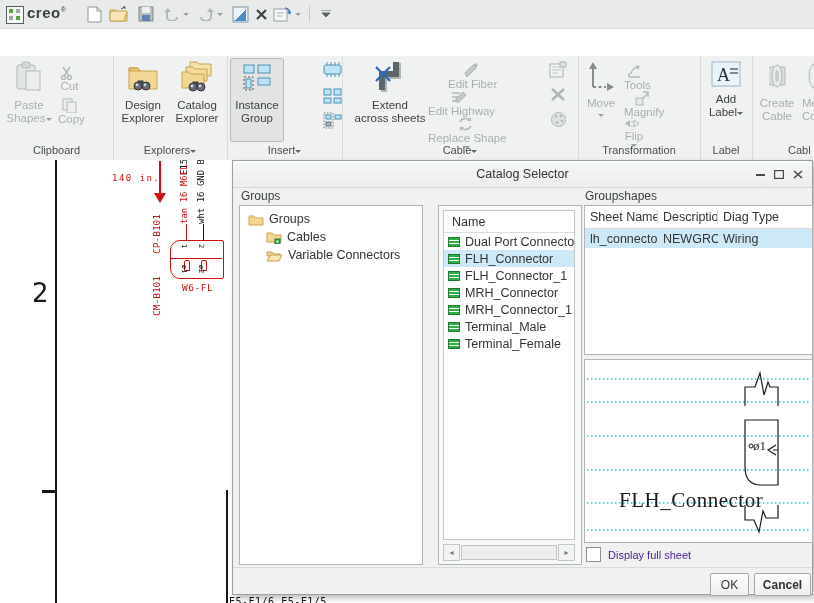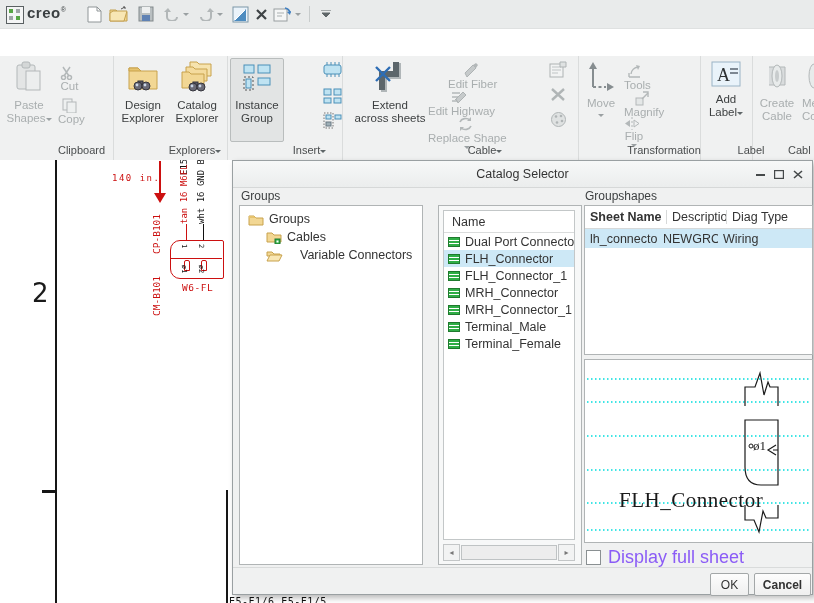--- a/index.html
+++ b/index.html
@@ -18,21 +18,21 @@
   .dar.dk{border-top-color:#5f6668;}
   .qsep{top:6px;width:1px;height:16px;background:#c8cccc;}
   
   #tabbar{left:0;top:28px;width:814px;height:28px;background:#434c4e;display:flex;}
   .tab{height:28px;display:flex;align-items:center;justify-content:center;font-size:13px;color:#f2f4f4;cursor:default;}
   .tab.file{background:#56a544;color:#fff;margin-left:3px;}
   .tab.active{background:#f0f1f1;color:#3a8c3c;}
   
   #ribbon{left:0;top:56px;width:814px;height:104px;background:#f0f1f1;border-bottom:1px solid #cdd0d0;overflow:hidden;}
   .rgroup{position:absolute;top:0;height:104px;border-right:1px solid #dadcdc;}
-  .glabel{position:absolute;bottom:4px;width:100%;text-align:center;font-size:11px;color:#4a4d4e;white-space:nowrap;padding-left:25px;}
+  .glabel{position:absolute;bottom:4px;width:100%;text-align:center;font-size:11px;color:#4a4d4e;white-space:nowrap;}
   .bigbtn{position:absolute;display:flex;flex-direction:column;align-items:center;text-align:center;font-size:11.5px;color:#3c3f40;line-height:13px;}
   .bigbtn .ic{margin-bottom:3px;}
   .smallbtn{position:absolute;display:flex;align-items:center;font-size:11.5px;color:#3c3f40;white-space:nowrap;flex-direction:column;}
   .smallbtn .ic{margin-right:4px;display:flex;}
   .dis{color:#a9aeaf !important;}
   .pressed{background:#e2e4e4;border:1px solid #b9bdbd;border-radius:2px;}
   
   #canvas{left:0;top:160px;width:814px;height:443px;background:#fff;overflow:hidden;}
   .vtext{writing-mode:vertical-rl;transform:rotate(180deg);white-space:nowrap;}
   .cad{font-family:"DejaVu Sans Mono",monospace;}
@@ -481,21 +481,21 @@
     <div class="tree-row" style="left:26px;top:24px;">
       <span class="ic">
           <svg width="16" height="14">
             <path d="M1 3h5l2 2h7v7H1z" fill="#f2d794" stroke="#c8a24c"></path>
             <rect x="9" y="9" width="5" height="5" fill="#2fae46" stroke="#1f7a2e"></rect>
             <rect x="10.5" y="10.5" width="2" height="2" fill="#fff"></rect>
           </svg>
         </span>
       <span>Cables</span>
     </div>
-    <div class="tree-row" style="left:26px;top:42px;gap:12px;">
+    <div class="tree-row" style="left:26px;top:42px;">
       <span class="ic">
           <svg width="17" height="13">
             <path d="M1 3h5l2 2h6v2H1z" fill="#f2d794" stroke="#c8a24c"></path>
             <path d="M1 12l3-6h12l-3 6z" fill="#f8e6b4" stroke="#c8a24c"></path>
           </svg>
         </span>
       <span>Variable Connectors</span>
     </div>
   </div>
 
@@ -535,21 +535,21 @@
     <div class="abs" style="left:4px;top:338px;width:132px;height:16px;display:flex;align-items:center;">
       <span class="scroll-arrow">◂</span>
       <span style="flex:1;height:13px;margin:0 1px;background:#ededed;border:1px solid #bfc3c4;"></span>
       <span class="scroll-arrow">▸</span>
     </div>
   </div>
 
   <div class="abs panel-label" style="left:352px;top:28px;">Groupshapes</div>
   <div class="abs sunken" style="left:351px;top:44px;width:227px;height:148px;overflow:hidden;">
     <div style="display:flex;height:22px;align-items:center;border-bottom:1px solid #d7d9d9;font-size:12.5px;color:#333;">
-      <div class="gs-cell" style="width:82px;border-right:1px solid #d7d9d9;font-weight:bold;">Sheet Name</div>
+      <div class="gs-cell" style="width:73px;border-right:1px solid #d7d9d9;">Sheet Name</div>
       <div class="gs-cell" style="width:60px;border-right:1px solid #d7d9d9;">Description</div>
       <div class="gs-cell" style="flex:1;">Diag Type</div>
     </div>
     <div class="sel" style="display:flex;height:19px;align-items:center;font-size:12.5px;color:#333;">
       <div class="gs-cell" style="width:73px;">lh_connector</div>
       <div class="gs-cell" style="width:60px;">NEWGROUP</div>
       <div class="gs-cell" style="flex:1;">Wiring</div>
     </div>
   </div>
 
@@ -570,19 +570,19 @@
         <path d="M160 145 V160 H169 L174 172 L178 151 L181 158 H193 V145"></path>
       </g>
       <circle cx="166" cy="86" r="2" fill="none" stroke="#1a1a1a"></circle>
     </svg>
     <div class="abs" style="left:168px;top:78px;font-family:'Liberation Serif',serif;font-size:13px;color:#1a1a1a;">ø1</div>
     <div class="abs" style="left:34px;top:128px;font-family:'Liberation Serif',serif;font-size:21px;color:#1a1a1a;letter-spacing:.5px;">FLH_Connector</div>
   </div>
 
   <div class="abs" style="left:353px;top:386px;display:flex;align-items:center;">
     <span style="width:13px;height:13px;border:1px solid #8a9092;background:#fff;margin-right:7px;"></span>
-    <span style="font-size:18px;color:#8b5cf6;text-align:center;">Display full sheet</span>
+    <span style="font-size:11px;color:#4c1d95;text-align:center;">Display full sheet</span>
   </div>
 
   <div class="abs" style="left:0;top:406px;width:579px;height:1px;background:#d9dbdb;"></div>
   <div class="btn" style="left:477px;top:412px;width:37px;">OK</div>
   <div class="btn" style="left:521px;top:412px;width:55px;font-weight:bold;">Cancel</div>
 </div>
 
 </body></html>

